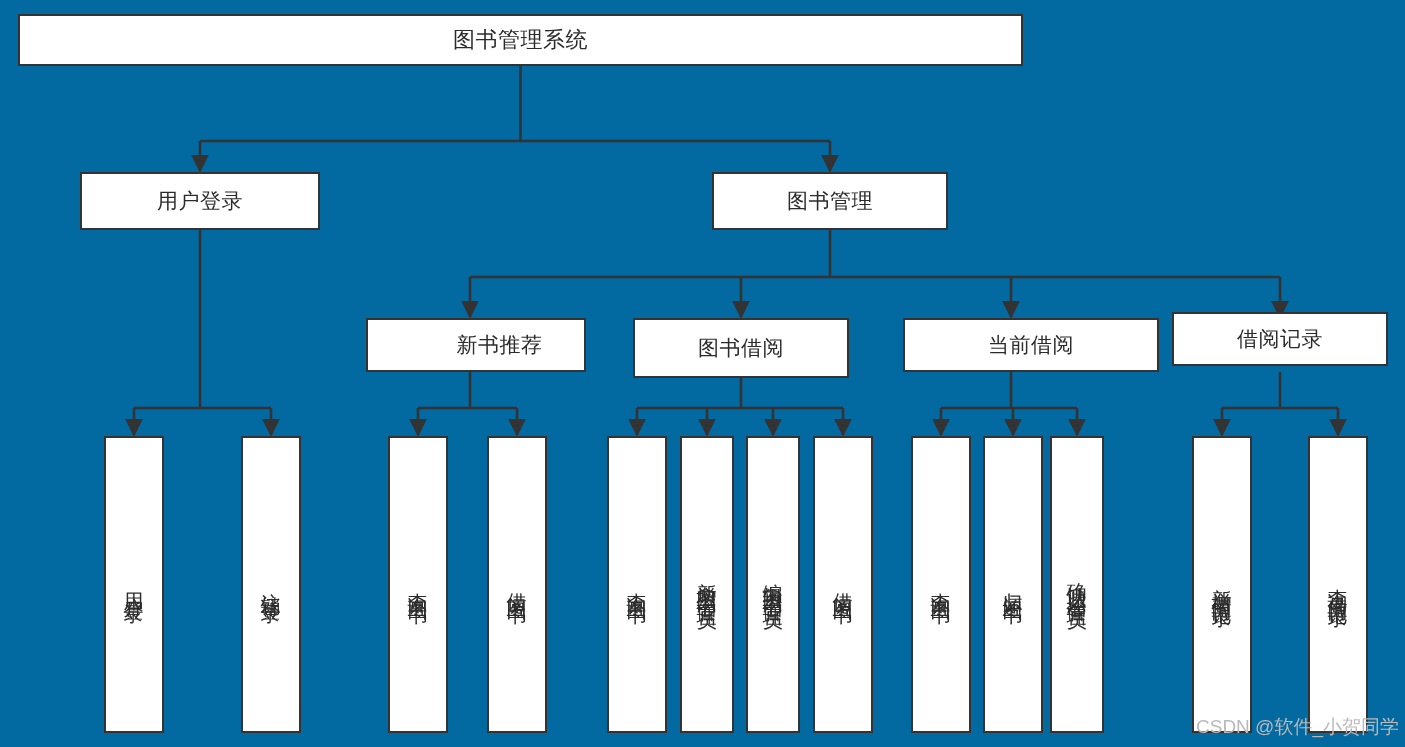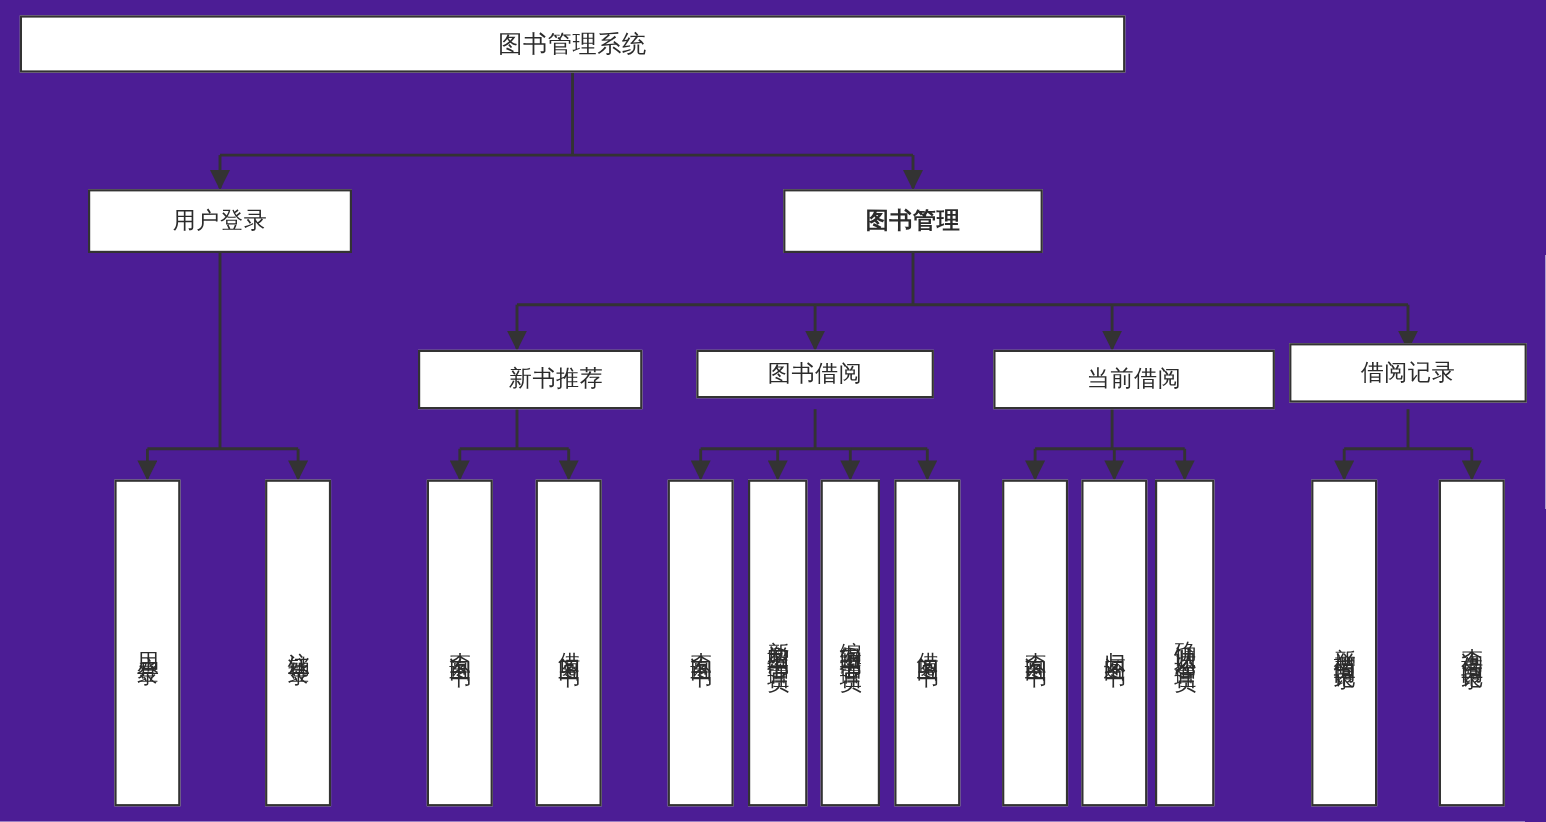--- a/index.html
+++ b/index.html
@@ -8,21 +8,21 @@
     padding: 0;
     background: #ffffff;
   }
   body {
     font-family: "Liberation Sans", "DejaVu Sans", sans-serif;
   }
   #canvas {
     position: relative;
     width: 1405px;
     height: 747px;
-    background: #4c1d95;
+    background: #0369a1;
     overflow: hidden;
   }
   #wires {
     position: absolute;
     left: 0;
     top: 0;
     width: 1405px;
     height: 747px;
     pointer-events: none;
   }
@@ -119,27 +119,27 @@
       </g>
   </svg>
 
   <div id="nodes">
       <div class="node h root" style="left: 18px; top: 14px; width: 1005px; height: 52px; border-color: rgb(51, 51, 51); background: rgb(255, 255, 255); color: rgb(43, 43, 43);">
         <span class="label">图书管理系统</span>
       </div>
       <div class="node h" style="left: 80px; top: 172px; width: 240px; height: 58px; border-color: rgb(51, 51, 51); background: rgb(255, 255, 255); color: rgb(43, 43, 43);">
         <span class="label">用户登录</span>
       </div>
-      <div class="node h" style="left: 712px; top: 172px; width: 236px; height: 58px; border-color: rgb(51, 51, 51); background: rgb(255, 255, 255); color: rgb(43, 43, 43); font-weight: bold;">
+      <div class="node h" style="left: 712px; top: 172px; width: 236px; height: 58px; border-color: rgb(51, 51, 51); background: rgb(255, 255, 255); color: rgb(43, 43, 43);">
         <span class="label">图书管理</span>
       </div>
-      <div class="node h" style="left: 380px; top: 318px; width: 204px; height: 54px; border-color: rgb(51, 51, 51); background: rgb(255, 255, 255); color: rgb(43, 43, 43); padding-left: 47px;">
+      <div class="node h" style="left: 366px; top: 318px; width: 220px; height: 54px; border-color: rgb(51, 51, 51); background: rgb(255, 255, 255); color: rgb(43, 43, 43); padding-left: 47px;">
         <span class="label">新书推荐</span>
       </div>
-      <div class="node h" style="left: 633px; top: 318px; width: 216px; height: 44px; border-color: rgb(51, 51, 51); background: rgb(255, 255, 255); color: rgb(43, 43, 43);">
+      <div class="node h" style="left: 633px; top: 318px; width: 216px; height: 60px; border-color: rgb(51, 51, 51); background: rgb(255, 255, 255); color: rgb(43, 43, 43);">
         <span class="label">图书借阅</span>
       </div>
       <div class="node h" style="left: 903px; top: 318px; width: 256px; height: 54px; border-color: rgb(51, 51, 51); background: rgb(255, 255, 255); color: rgb(43, 43, 43);">
         <span class="label">当前借阅</span>
       </div>
       <div class="node h" style="left: 1172px; top: 312px; width: 216px; height: 54px; border-color: rgb(51, 51, 51); background: rgb(255, 255, 255); color: rgb(43, 43, 43);">
         <span class="label">借阅记录</span>
       </div>
       <div class="node v" style="left: 104px; top: 436px; width: 60px; height: 297px; border-color: rgb(51, 51, 51); background: rgb(255, 255, 255); color: rgb(43, 43, 43);">
         <span class="label">用户登录</span>
@@ -175,14 +175,15 @@
         <span class="label">确认归还（管理员）</span>
       </div>
       <div class="node v" style="left: 1192px; top: 436px; width: 60px; height: 297px; border-color: rgb(51, 51, 51); background: rgb(255, 255, 255); color: rgb(43, 43, 43);">
         <span class="label">新增借阅记录</span>
       </div>
       <div class="node v" style="left: 1308px; top: 436px; width: 60px; height: 297px; border-color: rgb(51, 51, 51); background: rgb(255, 255, 255); color: rgb(43, 43, 43);">
         <span class="label">查询借阅记录</span>
       </div>
     </div>
 
+  <div class="watermark" style="left: 1196px; top: 714px; color: rgb(185, 185, 185);">CSDN @软件_小贺同学</div>
 
 </div>
 
 </body></html>

